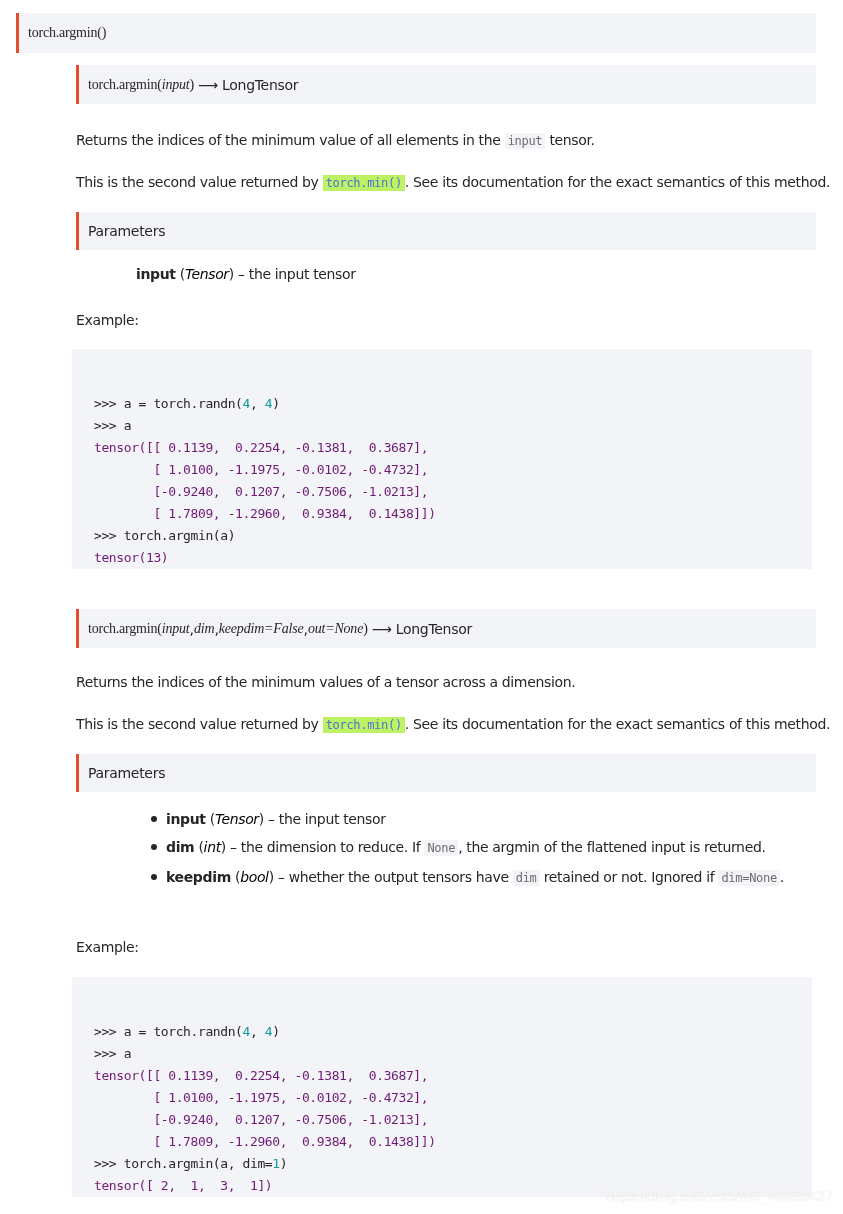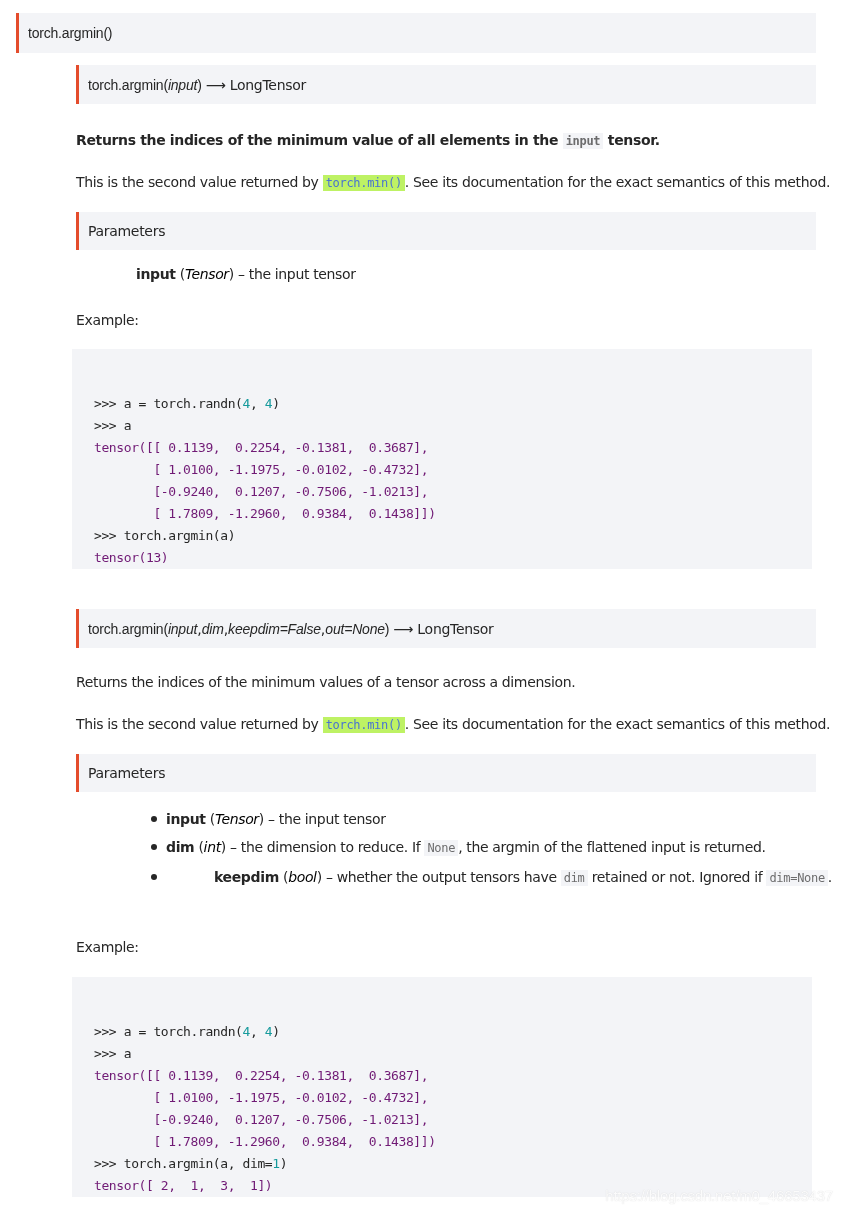--- a/index.html
+++ b/index.html
@@ -1,18 +1,18 @@
 <!DOCTYPE html>
 <html><head>
 <meta charset="utf-8">
 <style>
   * { box-sizing: border-box; margin: 0; padding: 0; }
   html, body { width: 843px; height: 1214px; background: #ffffff; overflow: hidden; }
   body { position: relative; font-family: "DejaVu Sans", sans-serif; color: #262626; font-size: 14px; }
-  .mono { font-family: Liberation Sans, sans-serif; }
+  .mono { font-family: Liberation Serif, serif; }
 
   .sig-bar {
     position: absolute; background: #f3f4f7; border-left: 3px solid #e44c2c;
     display: flex; align-items: center; padding-left: 9px;
     font-size: 14px; color: #262626; white-space: nowrap;
   }
   .sig-bar .mono { font-size: 14px; letter-spacing: -0.2px; }
   .sig-bar .em { font-style: italic; }
   .sig-bar .arrow { font-family: "DejaVu Sans", sans-serif; margin: 0 4px; }
   .sig-bar .ret { font-family: "DejaVu Sans", sans-serif; font-size: 14px; letter-spacing: -0.3px; }
@@ -57,21 +57,21 @@
 </div>
 
 <div class="sig-bar" style="left:76px; top:65px; width:740px; height:39px;">
   <span class="mono">torch.argmin(</span>
     <span class="mono em">input</span>
     <span class="mono">)</span>
     <span class="arrow">⟶</span>
     <span class="ret">LongTensor</span>
 </div>
 
-<div class="para" style="top:130px;font-weight:bold;">
+<div class="para" style="top:130px;">
   <span>Returns the indices of the minimum value of all elements in the</span>
   <span class="inline-code">input</span>
   <span>tensor.</span>
 </div>
 
 <div class="para" style="top:172px;">
   <span>This is the second value returned by</span>
   <span class="inline-link">torch.min()</span><span>. See its documentation for the exact semantics of this method.</span>
 </div>
 
@@ -125,21 +125,21 @@
 
 <div class="bullet" style="left:151px; top:844px;"></div>
 <div class="param-line" style="left:166px; top:837px;">
   <b>dim</b>
   <span>(</span><span class="ptype">int</span><span>)</span>
   <span>– the dimension to reduce. If</span>
   <span class="inline-code">None</span><span>, the argmin of the flattened input is returned.</span>
 </div>
 
 <div class="bullet" style="left:151px; top:874px;"></div>
-<div class="param-line" style="left:166px; top:867px;margin-left:48px;">
+<div class="param-line" style="left:166px; top:867px;">
   <b>keepdim</b>
   <span>(</span><span class="ptype">bool</span><span>)</span>
   <span>– whether the output tensors have</span>
   <span class="inline-code">dim</span>
   <span>retained or not. Ignored if</span>
   <span class="inline-code">dim=None</span><span>.</span>
 </div>
 
 <div class="para" style="top:937px;">Example:</div>
 

